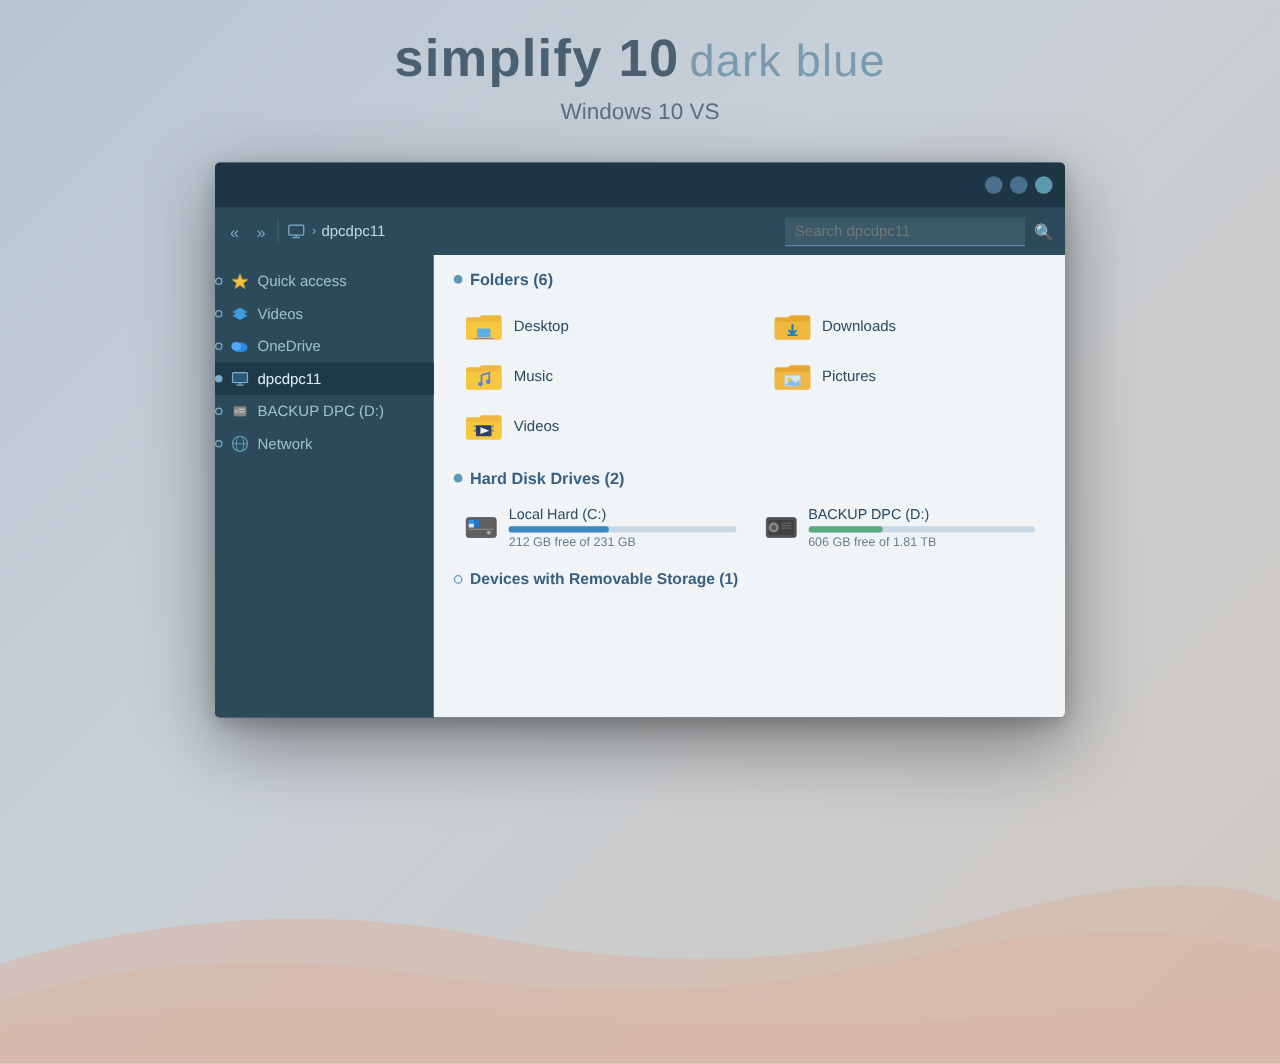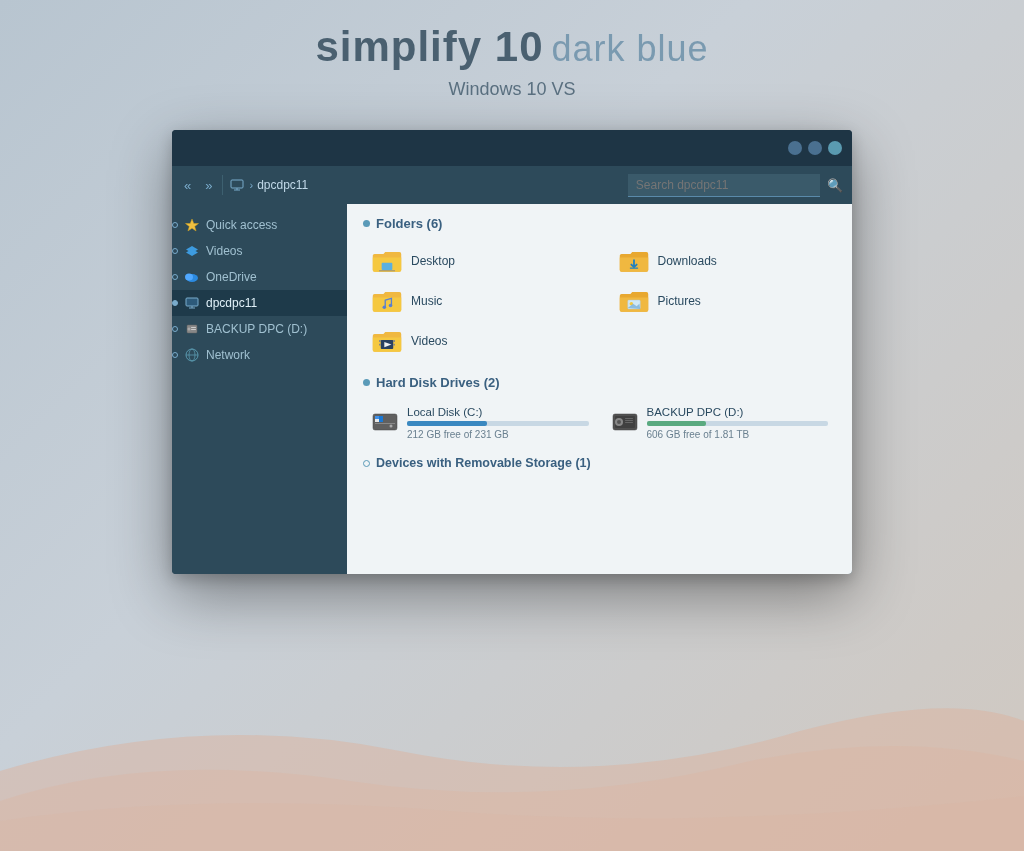--- a/index.html
+++ b/index.html
@@ -566,21 +566,21 @@
               <svg width="28" height="28" viewBox="0 0 28 28" fill="none">
                 <rect x="2" y="6" width="24" height="16" rx="2" fill="#606060" stroke="#444" stroke-width="0.5"></rect>
                 <rect x="4" y="8" width="8" height="6" fill="#1a78d4"></rect>
                 <rect x="4" y="8" width="4" height="3" fill="#4090e8"></rect>
                 <rect x="4" y="11" width="4" height="3" fill="#e8e8e8"></rect>
                 <rect x="4" y="15" width="20" height="1" fill="#888"></rect>
                 <circle cx="20" cy="18" r="1.5" fill="#aaa"></circle>
               </svg>
             </div>
             <div class="drive-info">
-              <div class="drive-name">Local Disk (C:)</div>
+              <div class="drive-name">Local Hard (C:)</div>
               <div class="drive-bar-bg">
                 <div class="drive-bar-fill" style="width:44%;background:#3a88c0;"></div>
               </div>
               <div class="drive-free">212 GB free of 231 GB</div>
             </div>
           </div>
 
           <div class="drive-item">
             <div class="drive-icon">
               <svg width="28" height="28" viewBox="0 0 28 28" fill="none">

